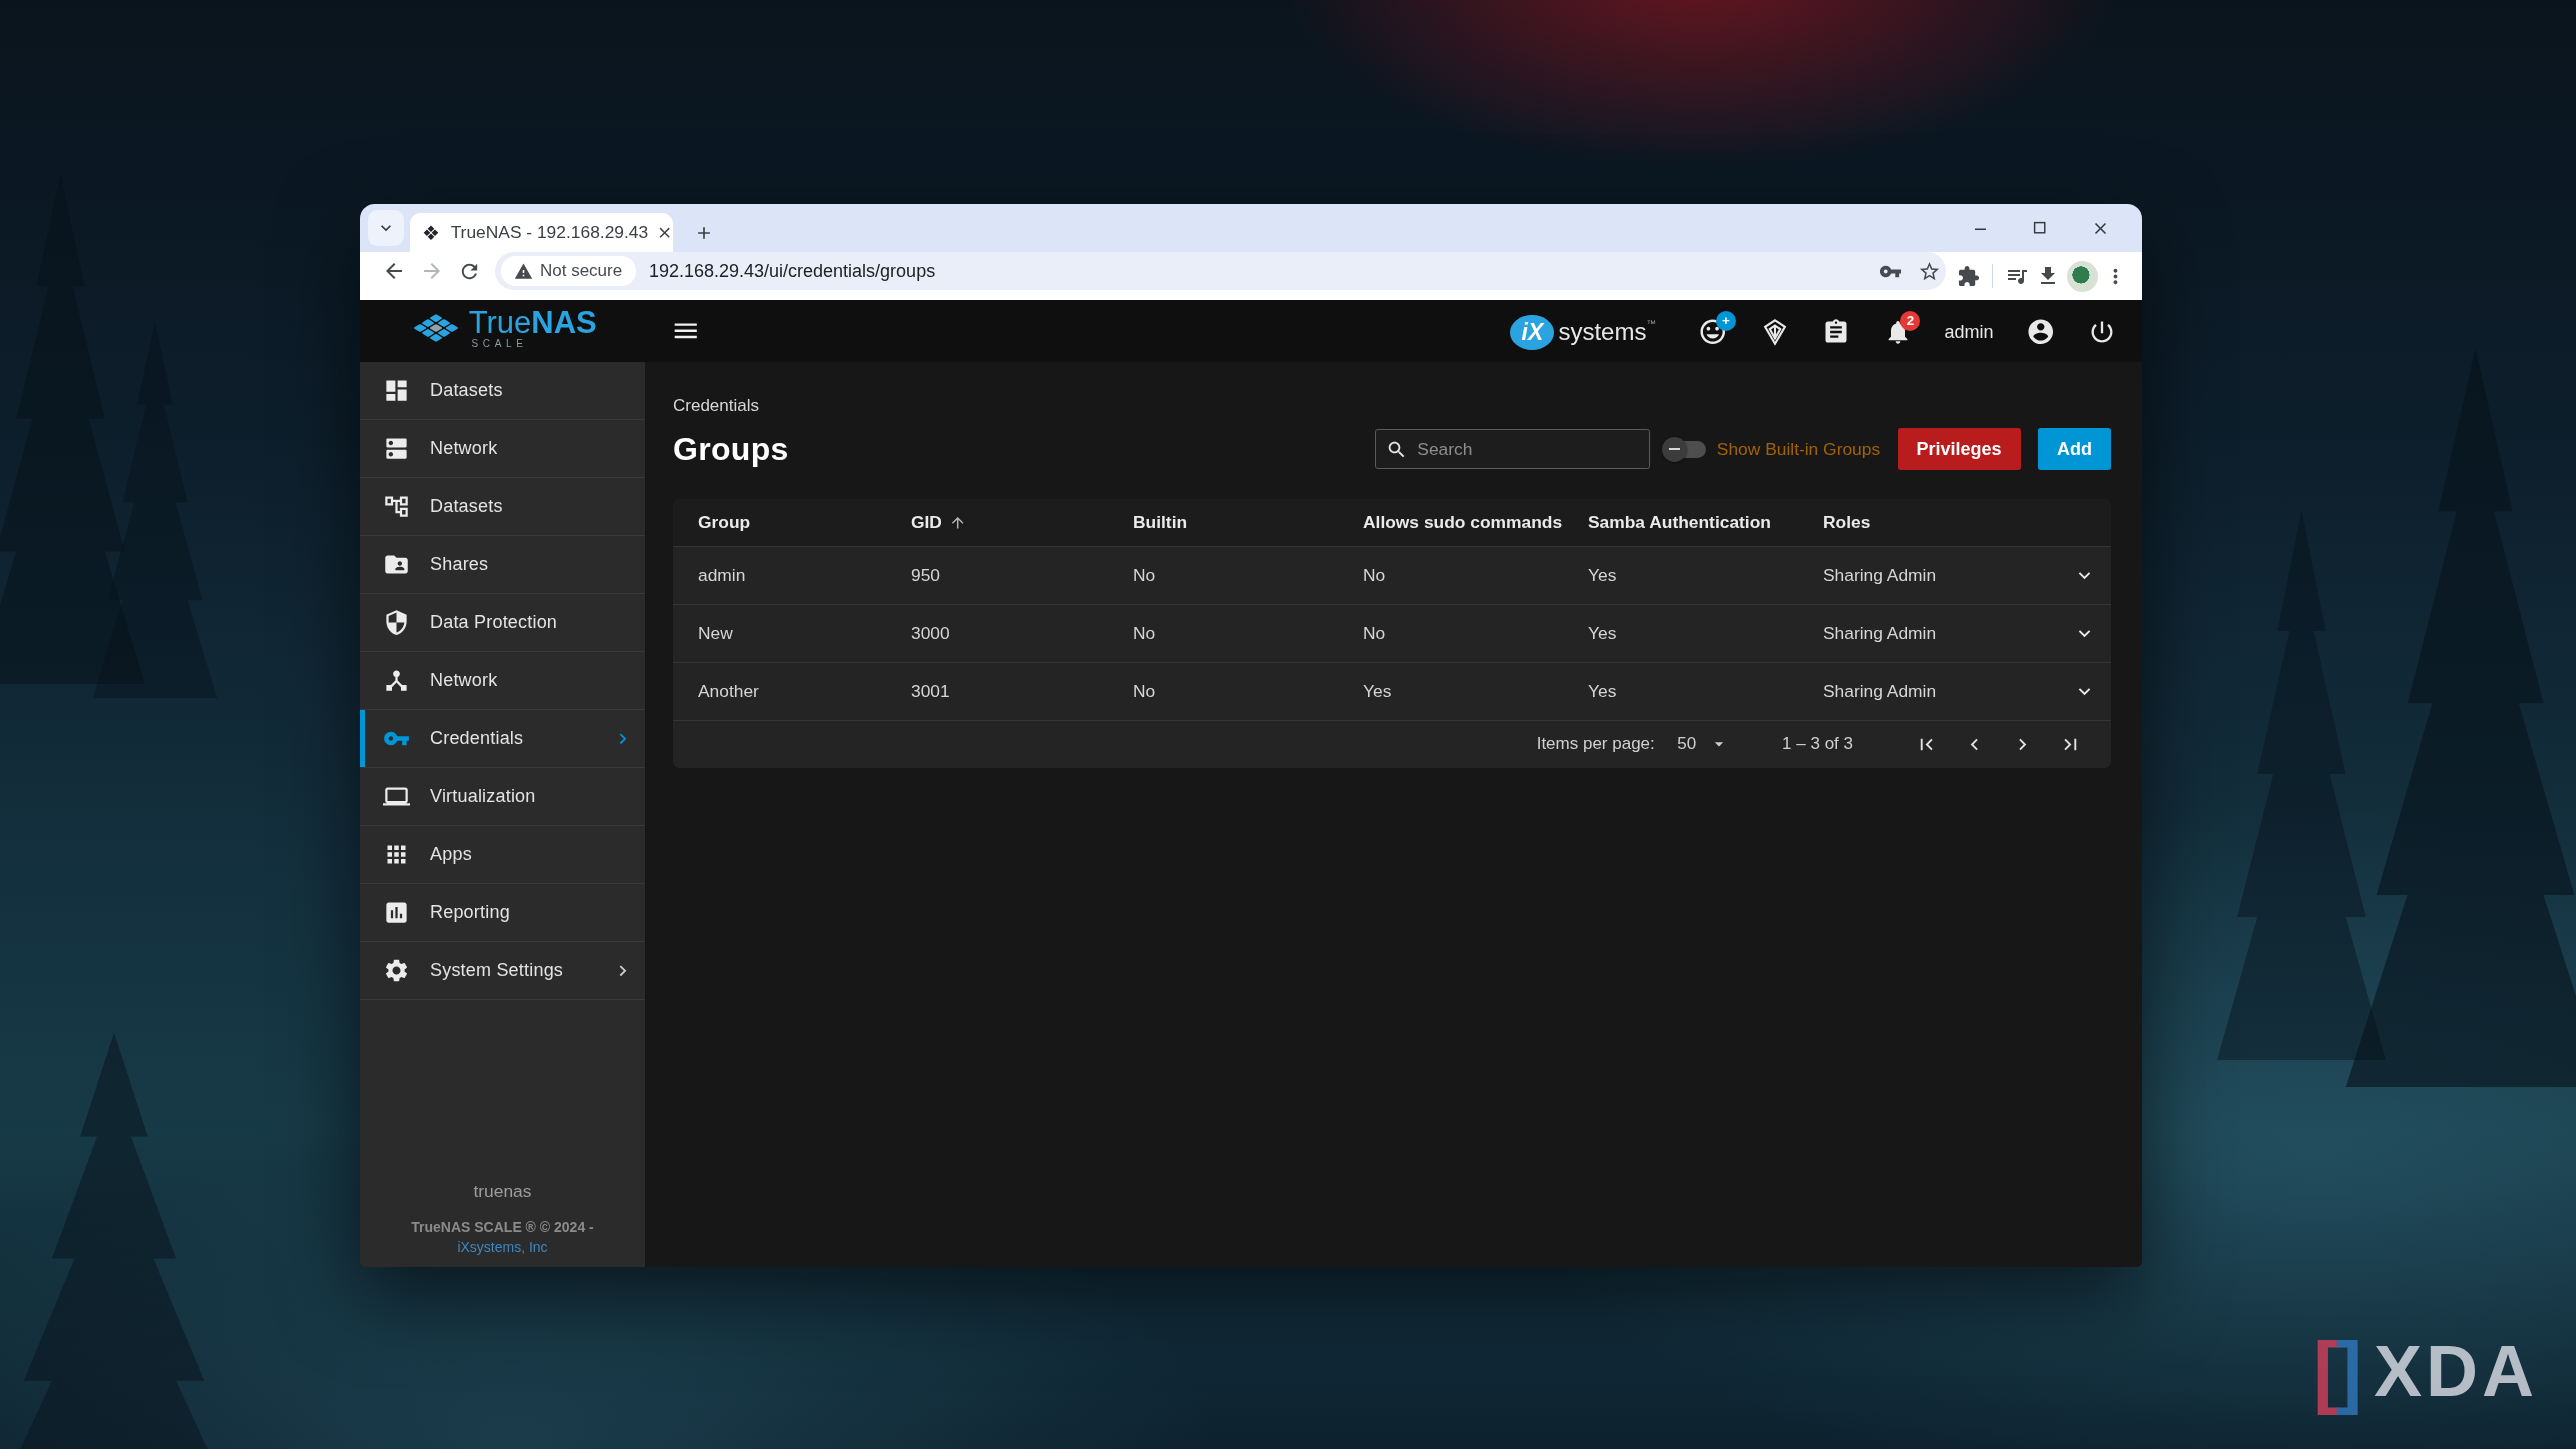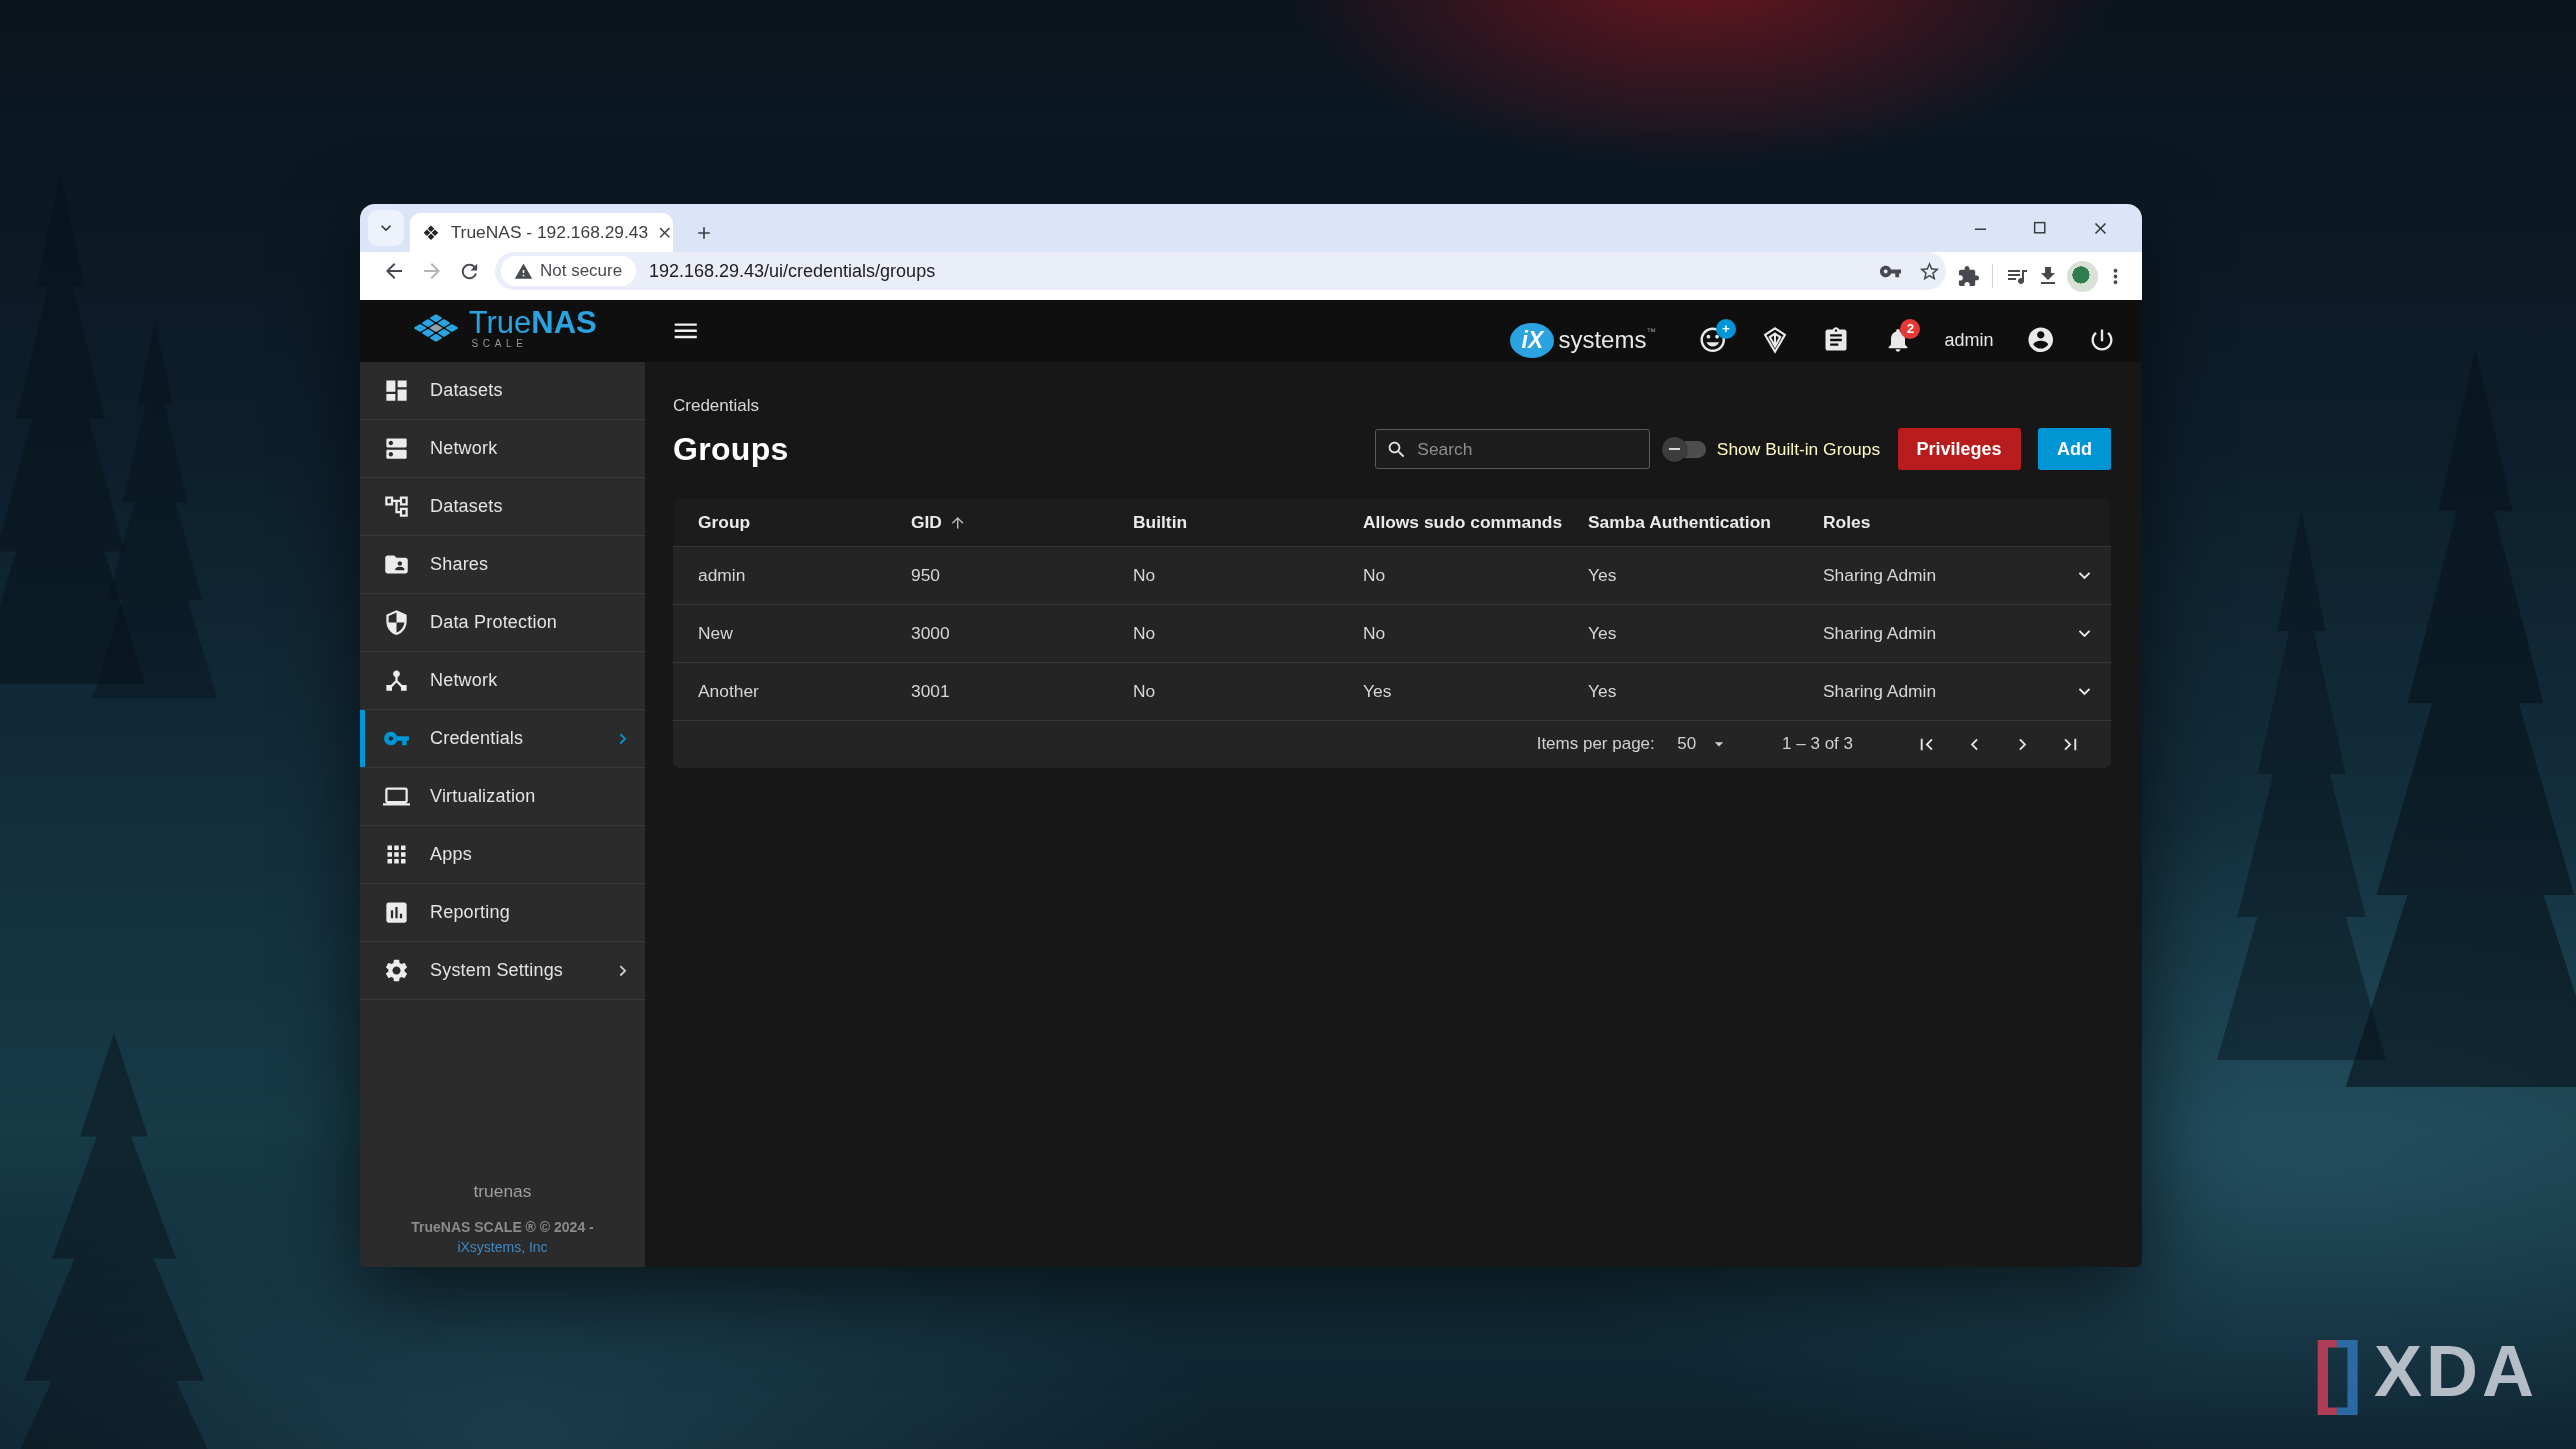--- a/index.html
+++ b/index.html
@@ -53,21 +53,21 @@
 
   
   .app { height:967px; display:flex; flex-direction:column; background:#171717; }
   .appheader { height:62px; background:#0f0f0f; position:relative; flex:0 0 62px; }
   .brand { position:absolute; left:54px; top:6.7px; display:flex; align-items:flex-start; }
   .brandtext { margin-left:10.7px; line-height:1; }
   .brandname { font-size:31px; color:#2aa3e0; letter-spacing:0; }
   .brandname b { font-weight:700; }
   .brandsub { font-size:10px; letter-spacing:4.7px; color:#8d9aa3; margin-top:1.3px; margin-left:2.7px; }
   .hamburger { position:absolute; left:311px; top:16px; color:#f0f0f0; }
-  .headright { position:absolute; right:25.5px; top:9px; height:62px; display:flex; align-items:center; gap:32px; }
+  .headright { position:absolute; right:25.5px; top:1px; height:62px; display:flex; align-items:center; gap:32px; }
   .ixlogo { display:flex; align-items:center; margin-right:10.7px; }
   .ixball { width:44px; height:35px; border-radius:50%; background:#2aa3e0; color:#fff; display:flex;
     align-items:center; justify-content:center; font-size:23px; font-style:italic; font-weight:700; }
   .ixword { color:#e8e8e8; font-size:24px; margin-left:4px; font-weight:300; }
   .ixtm { color:#9a9a9a; font-size:9.4px; vertical-align:top; }
   .hicon { position:relative; width:29.5px; height:29.5px; color:#e9e9e9; display:flex; align-items:center; justify-content:center; }
   .badge { position:absolute; top:-6.7px; right:-8px; min-width:20px; height:20px; border-radius:10px;
     color:#fff; font-size:13.4px; font-weight:700; display:flex; align-items:center; justify-content:center; padding:0 4px; }
   .badge.blue { background:#0095d5; }
   .badge.red { background:#e53935; }
@@ -99,21 +99,21 @@
     display:flex; align-items:center; padding:0 10.7px; gap:9.4px; }
   .searchbox input { background:transparent; border:none; outline:none; color:#e0e0e0; font-size:17.4px; width:100%;
     font-family:"Liberation Sans", sans-serif; }
   .searchbox input::placeholder { color:#8d8d8d; }
   .searchbox .sic { color:#e6e6e6; display:flex; }
   .toggle { display:flex; align-items:center; gap:10.7px; }
   .track { width:39px; height:17.4px; border-radius:8.7px; background:#4e4e4e; position:relative; }
   .thumb { position:absolute; left:-5.4px; top:-4px; width:25.5px; height:25.5px; border-radius:50%; background:#3c3c3c;
     box-shadow:0 0.7px 2px rgba(0,0,0,.5); display:flex; align-items:center; justify-content:center; }
   .thumb::after { content:""; width:10.7px; height:2px; background:#d9d9d9; display:block; }
-  .togglelabel { color:#fef9c3; font-size:17.4px; }
+  .togglelabel { color:#a16207; font-size:17.4px; }
   .btn { height:42px; border:none; border-radius:2.7px; font-size:18px; font-weight:700; color:#fff;
     font-family:"Liberation Sans", sans-serif; padding:0 19px; }
   .btn.gray { background:#b91c1c; }
   .btn.blue { background:#0095d5; }
 
   
   .tablecard { margin-top:25.5px; background:#242424; border-radius:6.7px; overflow:hidden; }
   .trow { display:grid; grid-template-columns:213px 222px 230px 225px 235px 1fr 54px; align-items:center;
     padding-left:25px; }
   .thead { background:#1c1c1c; height:47px; }

